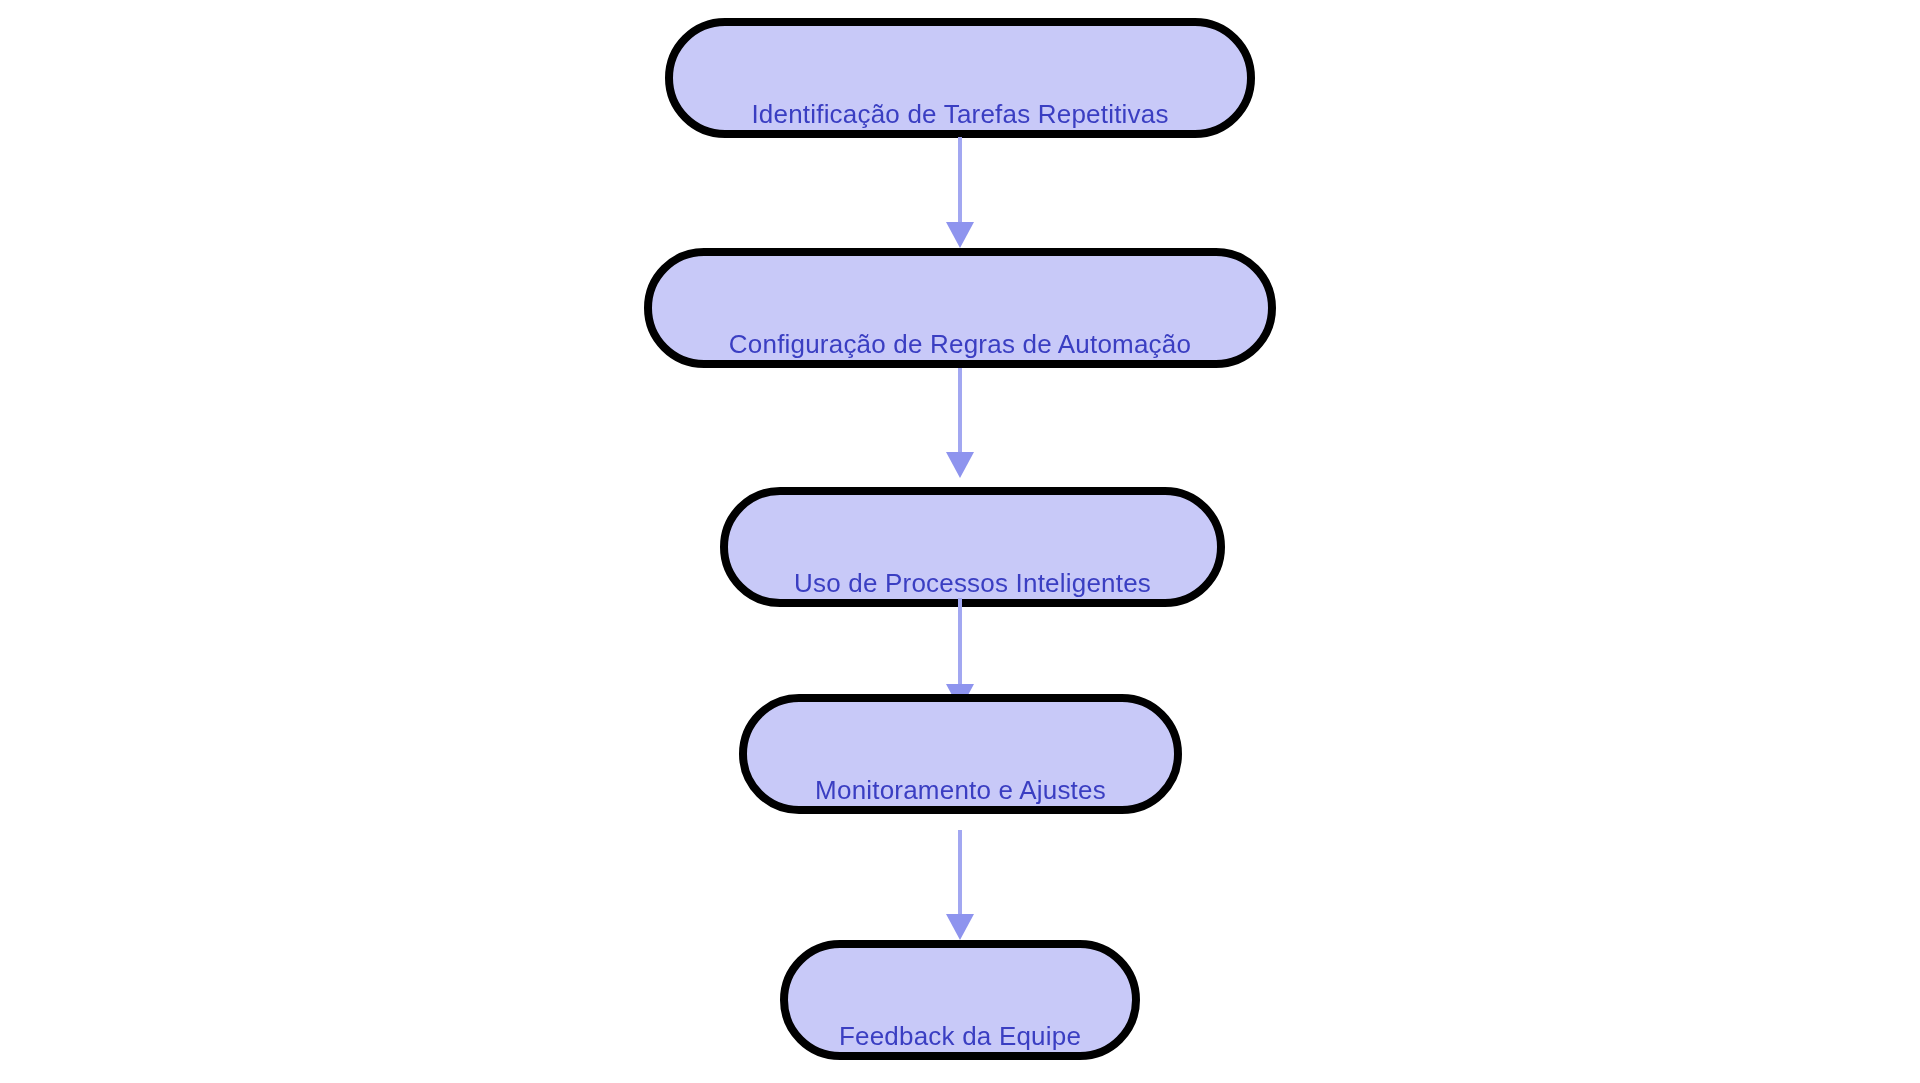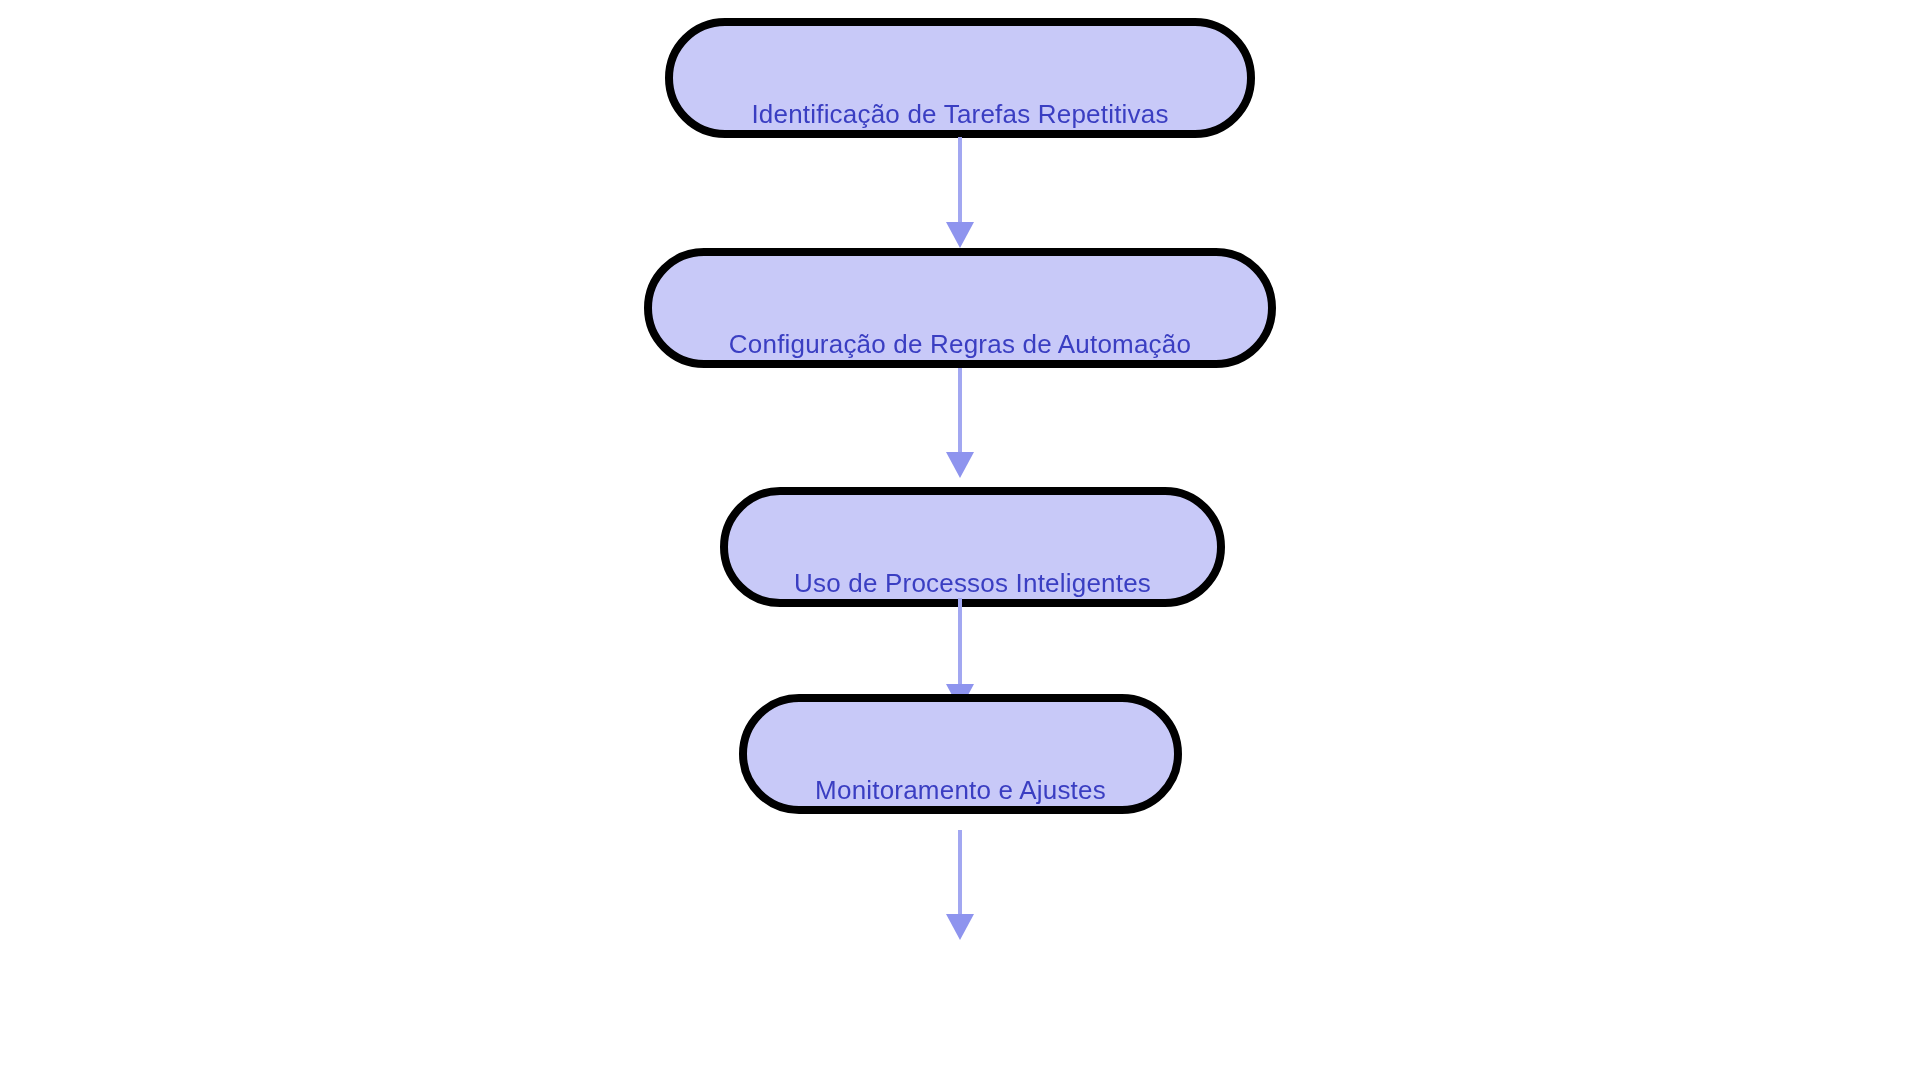--- a/index.html
+++ b/index.html
@@ -101,14 +101,17 @@
 
   <div class="node n4">
     <span>Monitoramento e Ajustes</span>
   </div>
 
   <div class="arrow a4">
     <div class="arrow-line"></div>
     <div class="arrow-head"></div>
   </div>
 
+  <div class="node n5">
+    <span>Feedback da Equipe</span>
+  </div>
 
 </div>
 
 </body></html>

